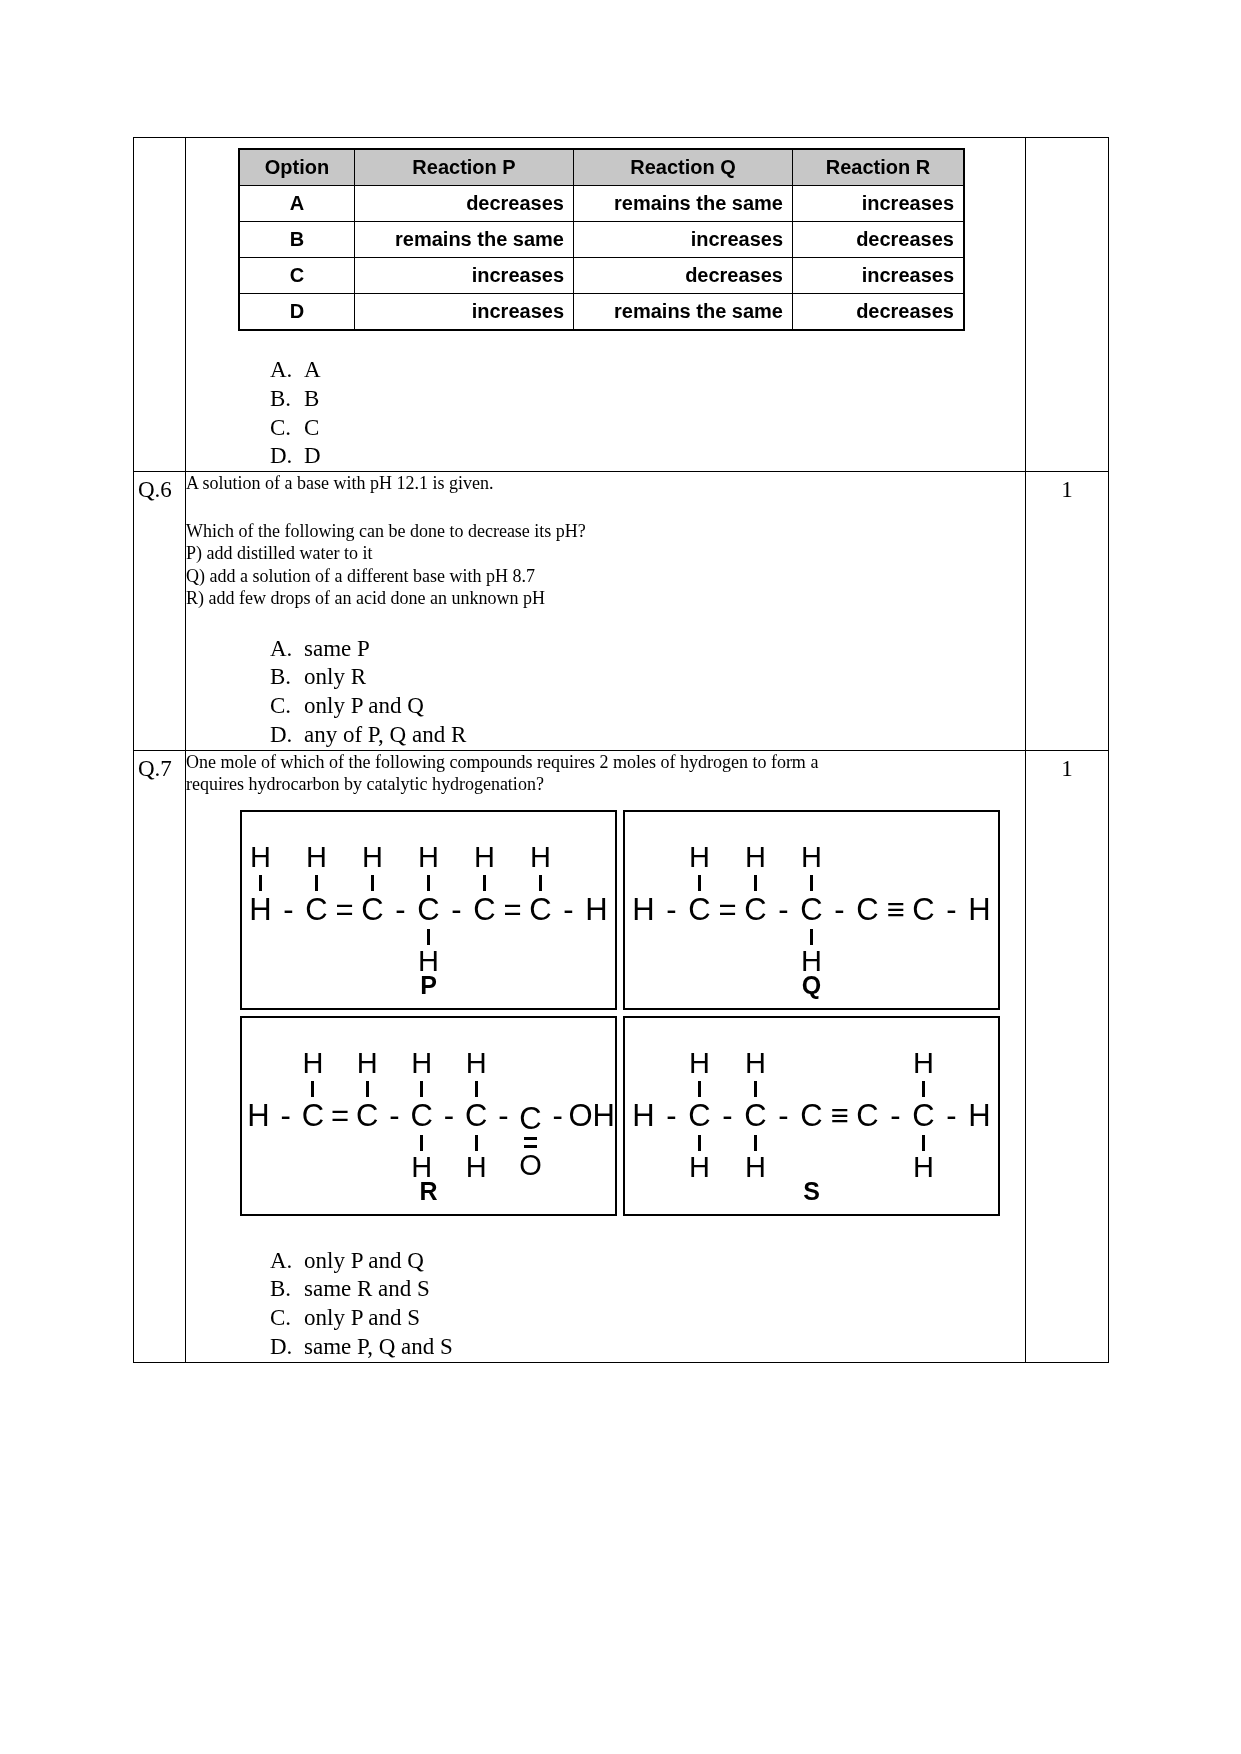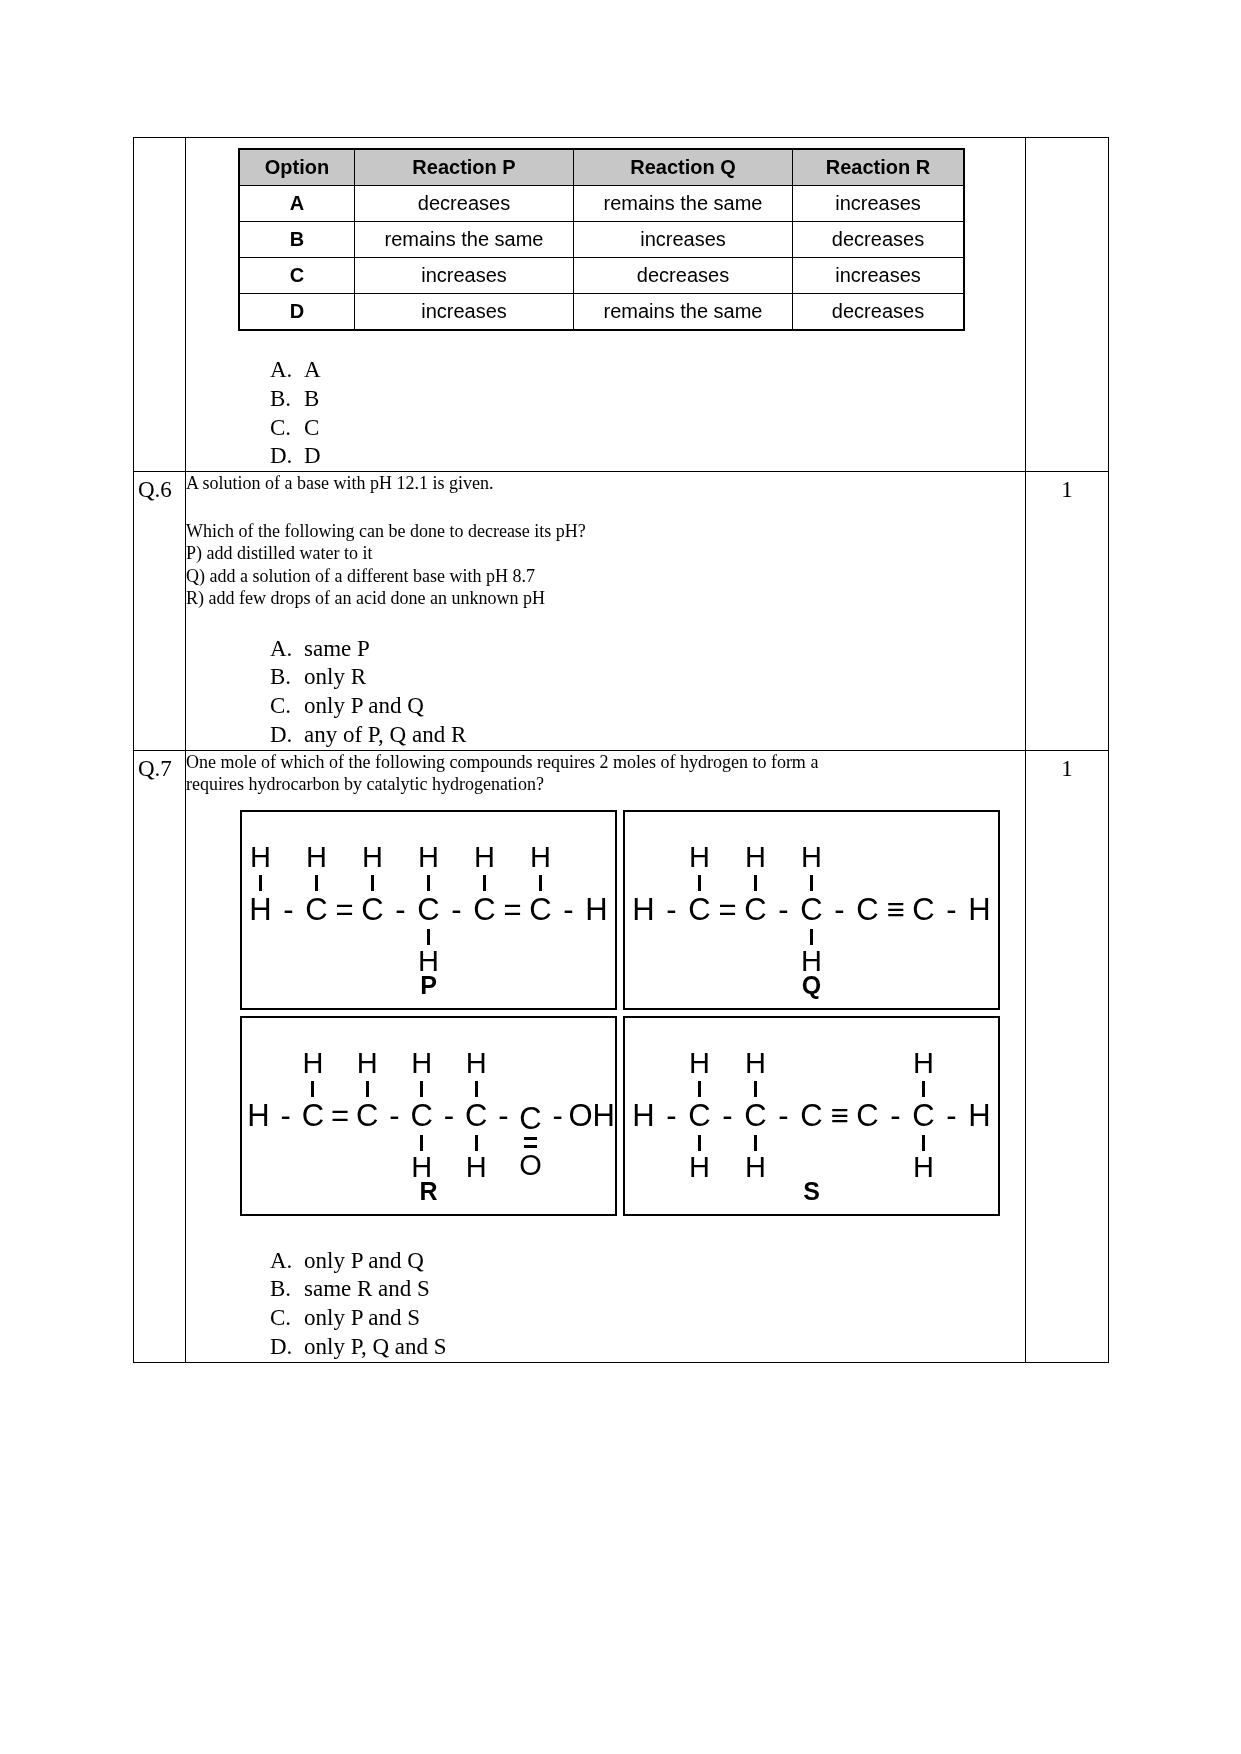--- a/index.html
+++ b/index.html
@@ -84,22 +84,22 @@
     border-collapse: collapse;
     font-family: "Liberation Sans", sans-serif;
     table-layout: fixed;
     border: 2px solid #000;
   }
   .opt-table td, .opt-table th {
     border: 1px solid #000;
     font-size: 20px;
     padding: 6px 9px;
     background: #ffffff;
-    text-align: center;
-    font-weight: normal;
+    text-align: right;
+    font-weight: bold;
     white-space: nowrap;
   }
   .opt-table thead th {
     background: #c7c7c7;
     font-weight: bold;
     text-align: center;
   }
   .opt-table .c-opt {
     text-align: center;
     font-weight: bold;
@@ -685,21 +685,21 @@
             <li>
               <span class="opt-key">B.</span>
               <span>same R and S</span>
             </li>
             <li>
               <span class="opt-key">C.</span>
               <span>only P and S</span>
             </li>
             <li>
               <span class="opt-key">D.</span>
-              <span>only P, Q and S</span>
+              <span>same P, Q and S</span>
             </li>
           </ul>
         </td>
         <td class="col-marks">
           <div class="marks">1</div>
         </td>
       </tr>
 
     </tbody>
   </table>

